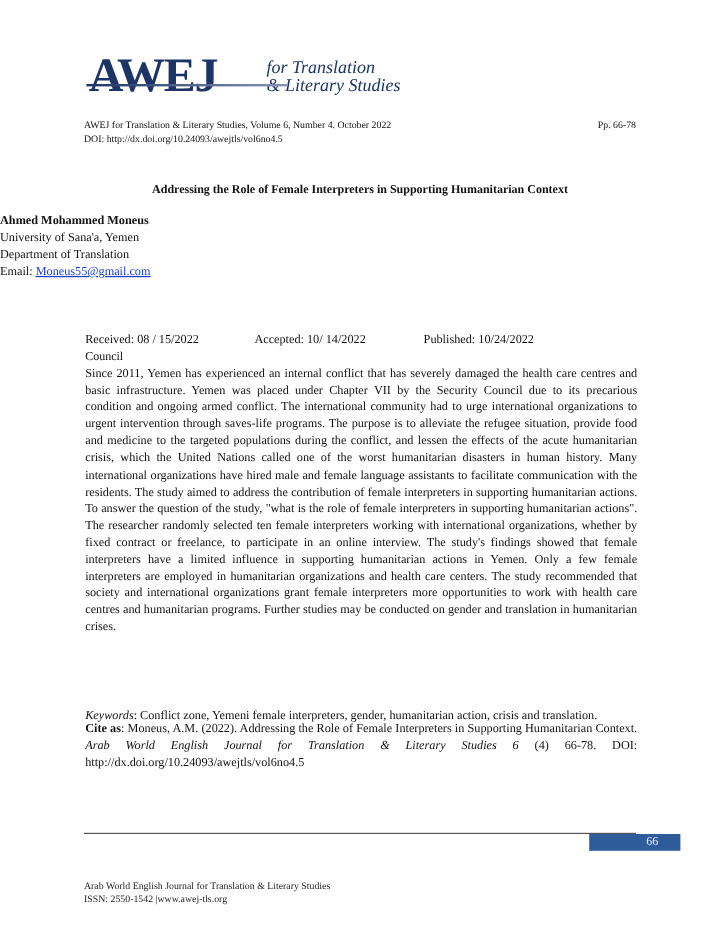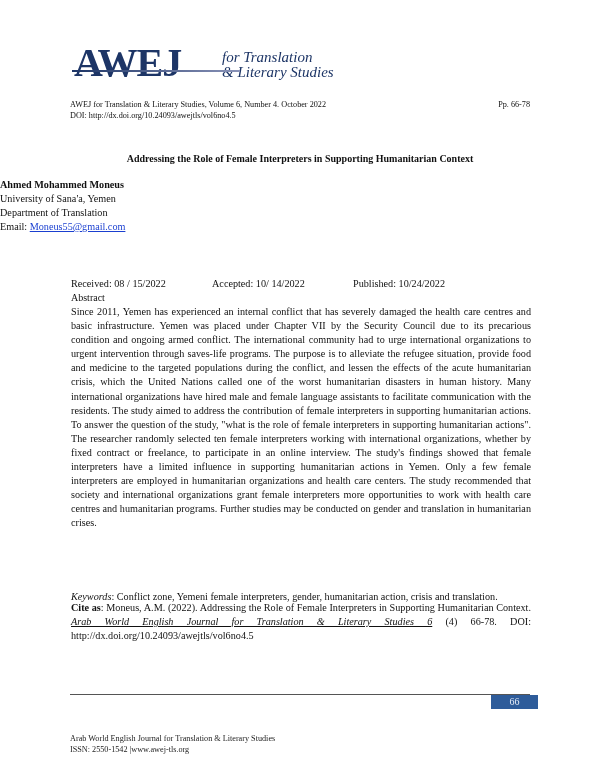--- a/index.html
+++ b/index.html
@@ -26,25 +26,25 @@
   .dates span { display: inline-block; }
   .abstract-label { position: absolute; left: 71px; top: 292px; font-size: 10px; }
   .abstract { position: absolute; left: 71px; top: 305px; width: 460px; font-size: 10.2px;
               line-height: 14.1px; text-align: justify; }
   .keywords { position: absolute; left: 71px; top: 590px; width: 460px; font-size: 10.2px;
               line-height: 14.1px; text-align: justify; }
   .keywords .kw-label { font-style: italic; }
   .cite { position: absolute; left: 71px; top: 601px; width: 460px; font-size: 10.2px;
           line-height: 14.1px; text-align: justify; }
   .cite .cite-label { font-weight: bold; }
-  .cite .journal { font-style: italic; text-decoration: underline; }
+  .cite .journal { font-style: italic; }
   .footer-rule { position: absolute; left: 70px; top: 694px; width: 460px; height: 1px; background: #555; }
   .footer { position: absolute; left: 70px; top: 697px; font-size: 8.2px; line-height: 11px; color: #222; margin-top: 36px; }
   .page-num { position: absolute; left: 491px; top: 695px; width: 47px; height: 14px;
-              background: #2e5c9a; color: #e8eef8; font-size: 10px; text-align: center; line-height: 14px; }
+              background: #2e5c9a; color: #e8eef8; font-size: 10px; text-align: center; line-height: 14px; padding-left: 29px; }
 </style>
 </head>
 <body>
 
 <div class="logo">
   <span class="big">AWEJ</span>
   <div class="script">
     <div>for Translation</div>
     <div>&amp; Literary Studies</div>
   </div>
@@ -65,21 +65,21 @@
   <div>Department of Translation</div>
   <div>
     <span>Email: </span><a>Moneus55@gmail.com</a>
   </div>
 </div>
 
 <div class="dates">
   <span style="width:141px">Received: 08 / 15/2022</span><span style="width:141px">Accepted: 10/ 14/2022</span><span>Published: 10/24/2022</span>
 </div>
 
-<div class="abstract-label">Abstract</div>
+<div class="abstract-label">Council</div>
 <div class="abstract">Since 2011, Yemen has experienced an internal conflict that has severely damaged the health care centres and basic infrastructure. Yemen was placed under Chapter VII by the Security Council due to its precarious condition and ongoing armed conflict. The international community had to urge international organizations to urgent intervention through saves-life programs. The purpose is to alleviate the refugee situation, provide food and medicine to the targeted populations during the conflict, and lessen the effects of the acute humanitarian crisis, which the United Nations called one of the worst humanitarian disasters in human history. Many international organizations have hired male and female language assistants to facilitate communication with the residents. The study aimed to address the contribution of female interpreters in supporting humanitarian actions. To answer the question of the study, "what is the role of female interpreters in supporting humanitarian actions". The researcher randomly selected ten female interpreters working with international organizations, whether by fixed contract or freelance, to participate in an online interview. The study's findings showed that female interpreters have a limited influence in supporting humanitarian actions in Yemen. Only a few female interpreters are employed in humanitarian organizations and health care centers. The study recommended that society and international organizations grant female interpreters more opportunities to work with health care centres and humanitarian programs. Further studies may be conducted on gender and translation in humanitarian crises.</div>
 
 <div class="keywords">
   <span class="kw-label">Keywords</span><span>: Conflict zone, Yemeni female interpreters, gender, humanitarian action, crisis and translation.</span>
 </div>
 
 <div class="cite">
   <span class="cite-label">Cite as</span><span>: Moneus, A.M. (2022). Addressing the Role of Female Interpreters in Supporting Humanitarian Context. </span><span class="journal">Arab World English Journal for Translation &amp; Literary Studies 6</span><span> (4) 66-78. DOI: http://dx.doi.org/10.24093/awejtls/vol6no4.5</span>
 </div>
 

